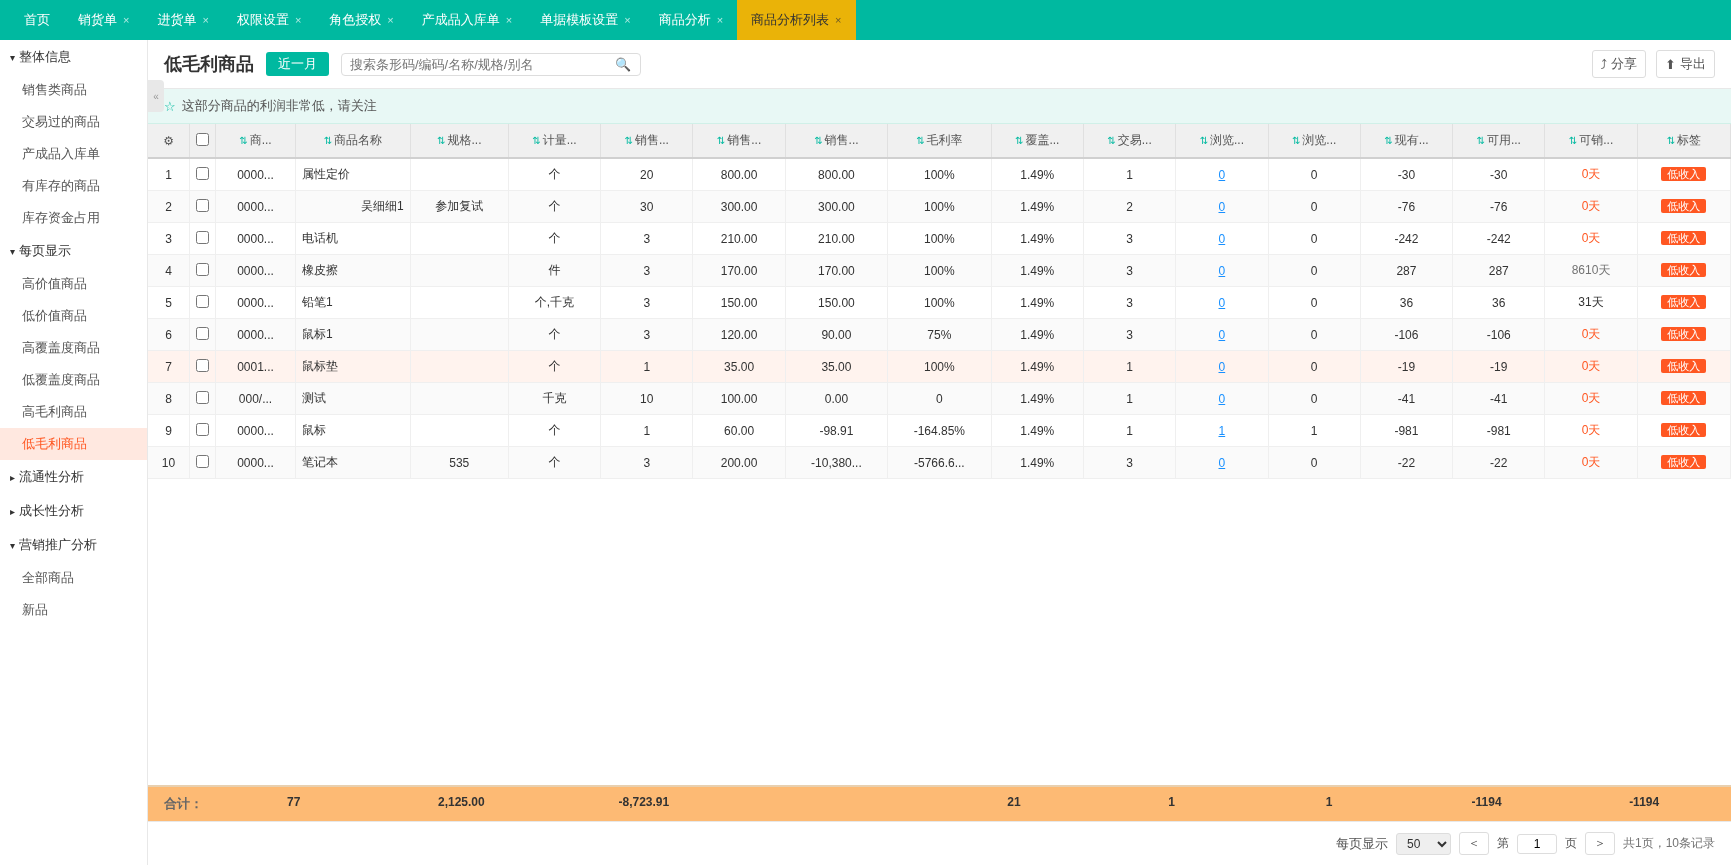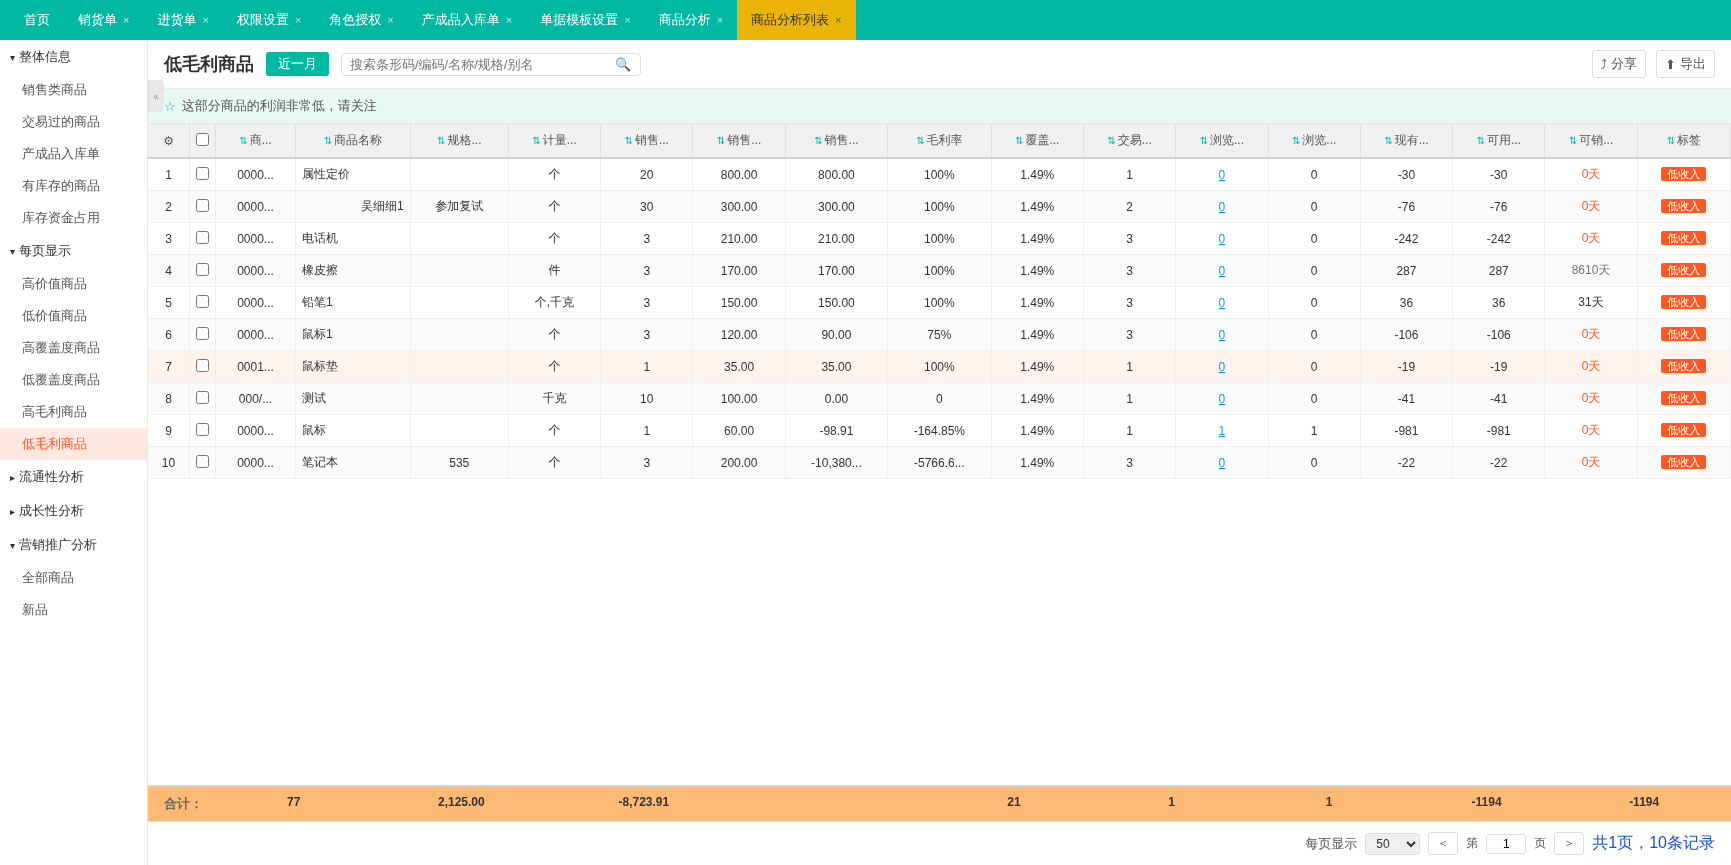--- a/index.html
+++ b/index.html
@@ -245,21 +245,21 @@
     }
     .page-info { color: #555; font-size: 12px; }
     .page-input {
       width: 40px;
       border: 1px solid #ddd;
       text-align: center;
       padding: 2px 4px;
       border-radius: 3px;
       font-size: 12px;
     }
-    .total-info { color: #1d4ed8; font-size: 16px; text-align: center; }
+    .total-info { color: #737373; font-size: 12px; text-align: center; }
     
     .checkbox-cell { width: 24px; }
     input[type="checkbox"] { cursor: pointer; }
   </style>
 </head>
 <body>
 
 <div class="top-nav">
   <div class="nav-item">首页</div>
   <div class="nav-item">

